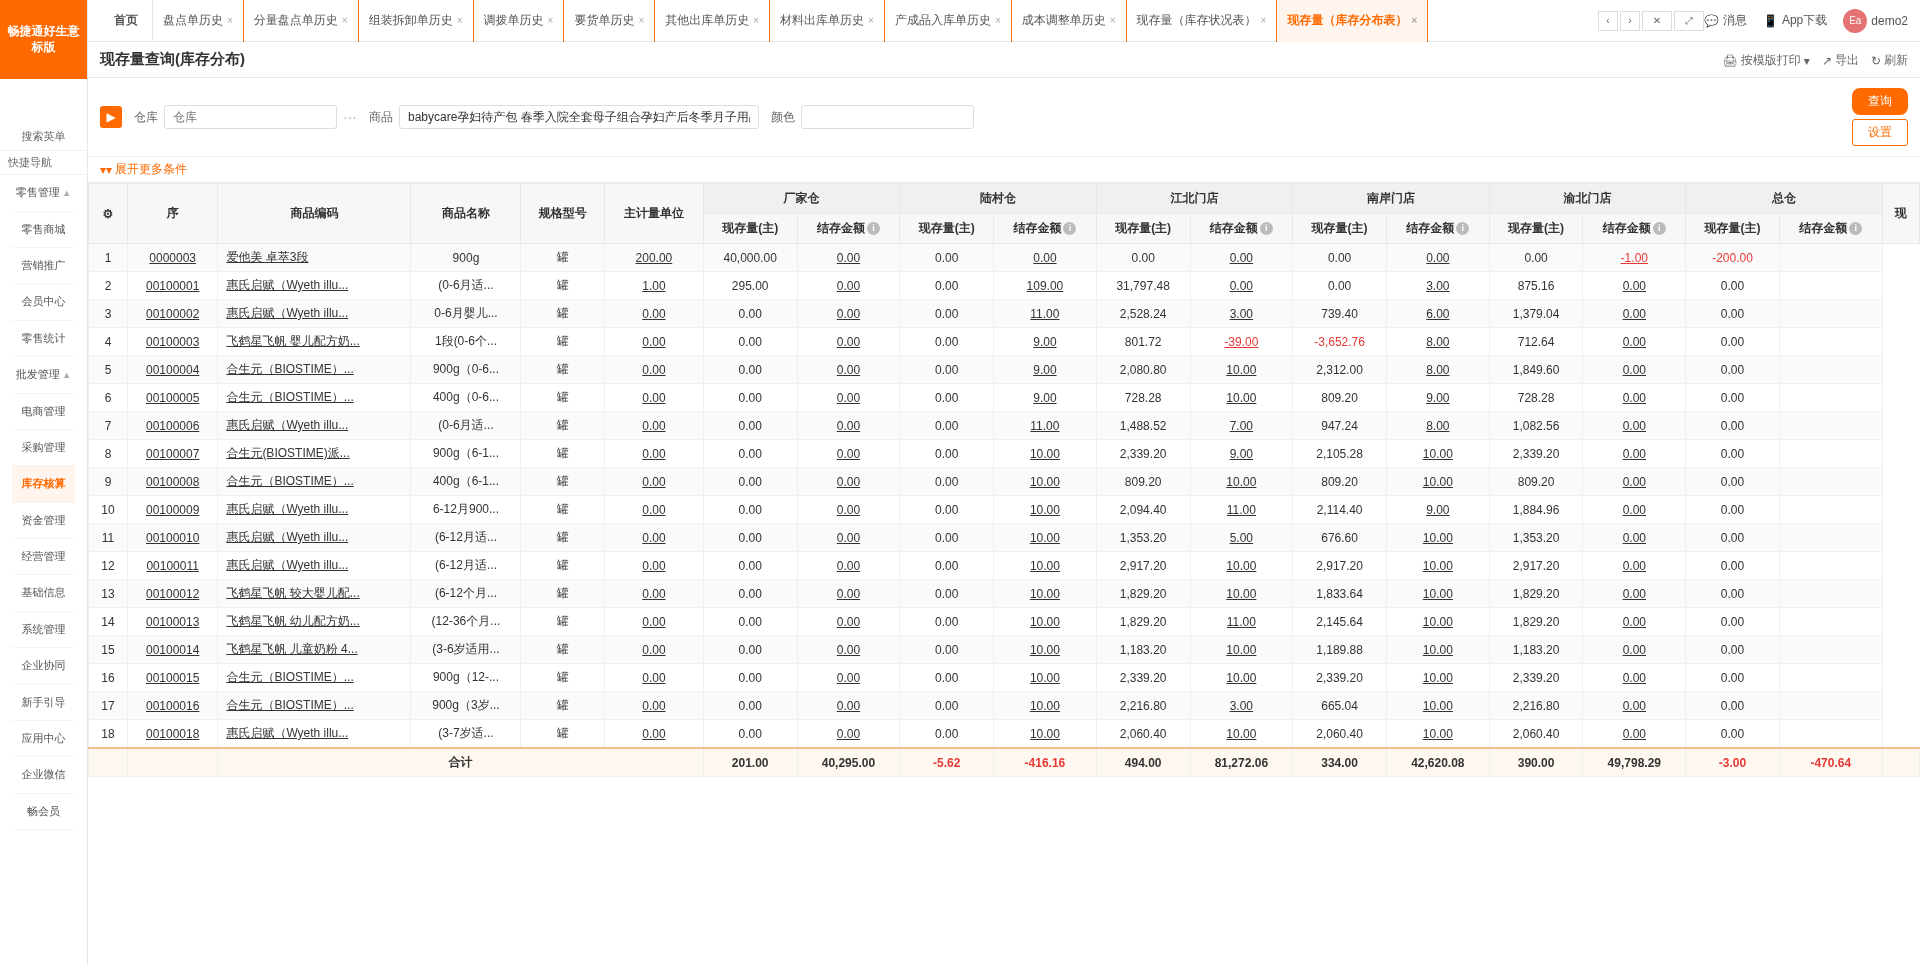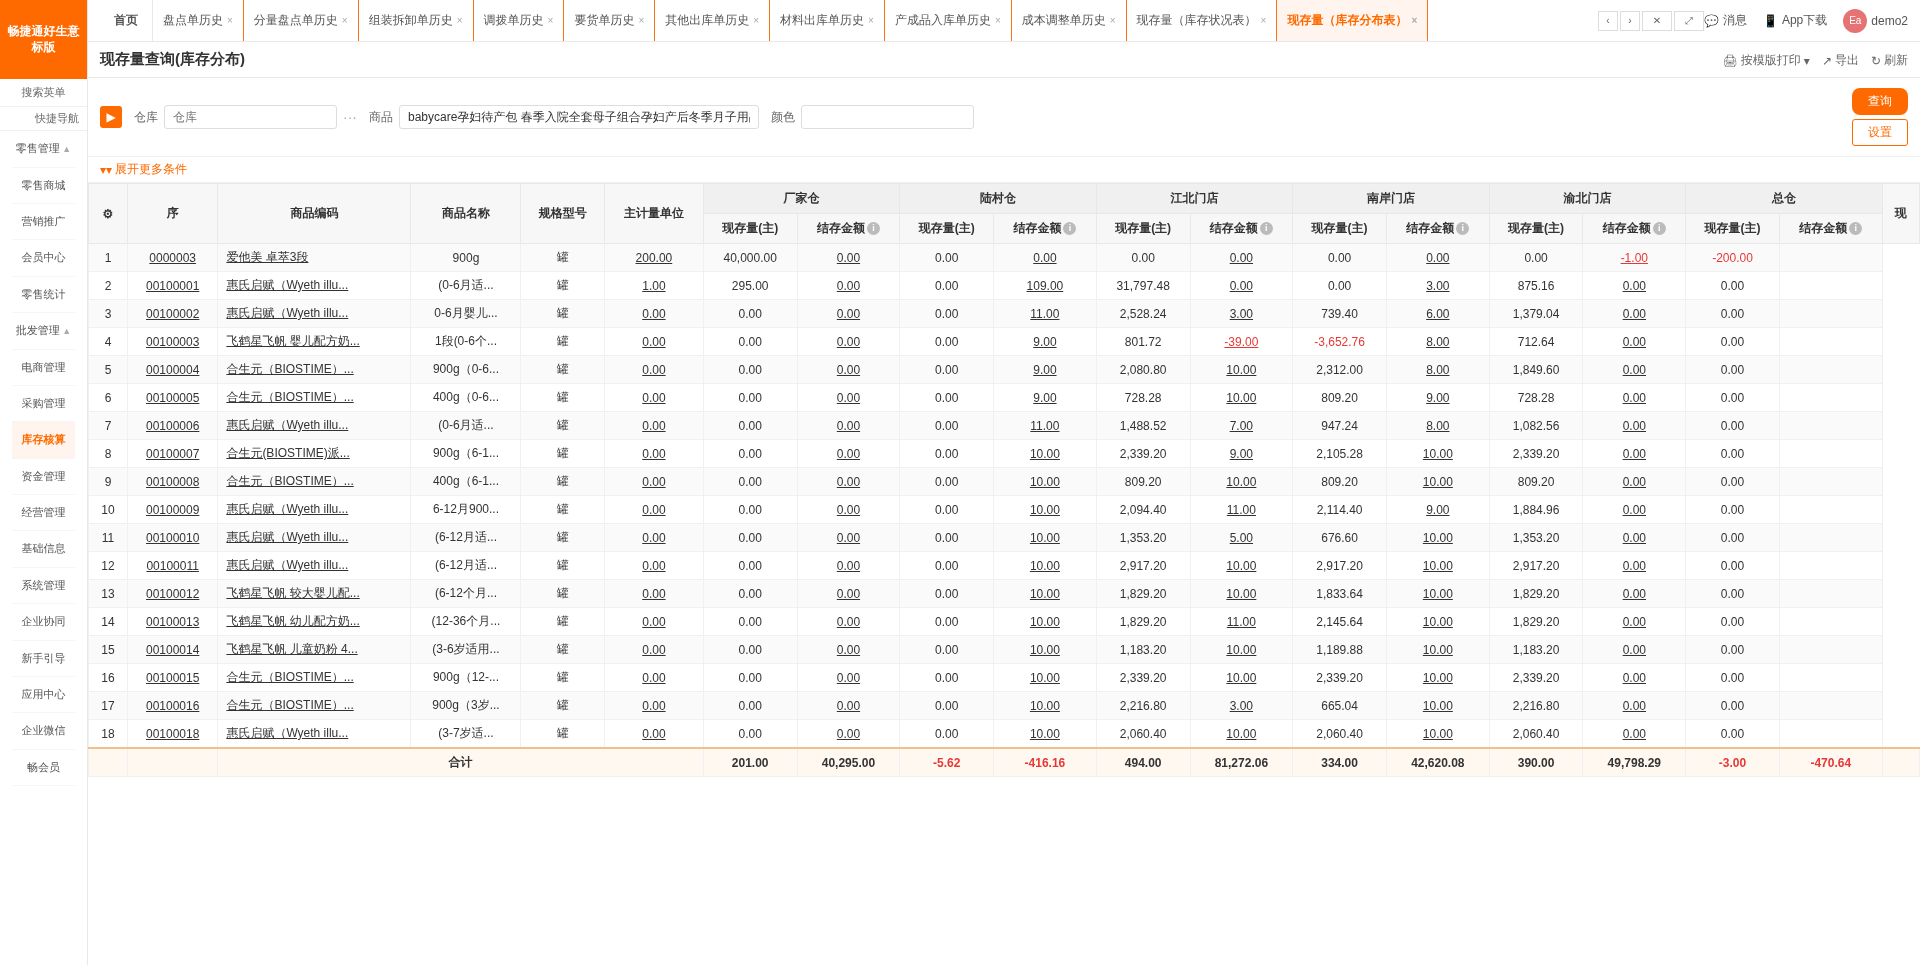--- a/index.html
+++ b/index.html
@@ -30,27 +30,28 @@
       flex-shrink: 0;
     }
     .sidebar-search {
       width: 100%;
       padding: 6px 8px;
       border-bottom: 1px solid #f0f0f0;
       color: #666;
       text-align: center;
       cursor: pointer;
       font-size: 11px;
+      margin-top: 44px;
     }
     .sidebar-nav {
       width: 100%;
       padding: 4px 8px;
       border-bottom: 1px solid #f0f0f0;
       color: #666;
-      text-align: right;
+      text-align: left;
       cursor: pointer;
       font-size: 11px;
     }
     .sidebar-item {
       width: 100%;
       padding: 10px 4px;
       text-align: center;
       color: #555;
       cursor: pointer;
       border-bottom: 1px solid #f5f5f5;
@@ -66,20 +67,21 @@
       display: flex;
       flex-direction: column;
       overflow: hidden;
     }
 
     
     .top-header {
       background: #fff;
       border-bottom: 1px solid #e8e8e8;
       display: flex;
+      align-items: center;
       justify-content: space-between;
       padding: 0 12px;
       height: 42px;
       flex-shrink: 0;
     }
     .top-nav-tabs {
       display: flex;
       align-items: center;
       gap: 0;
       overflow: hidden;

